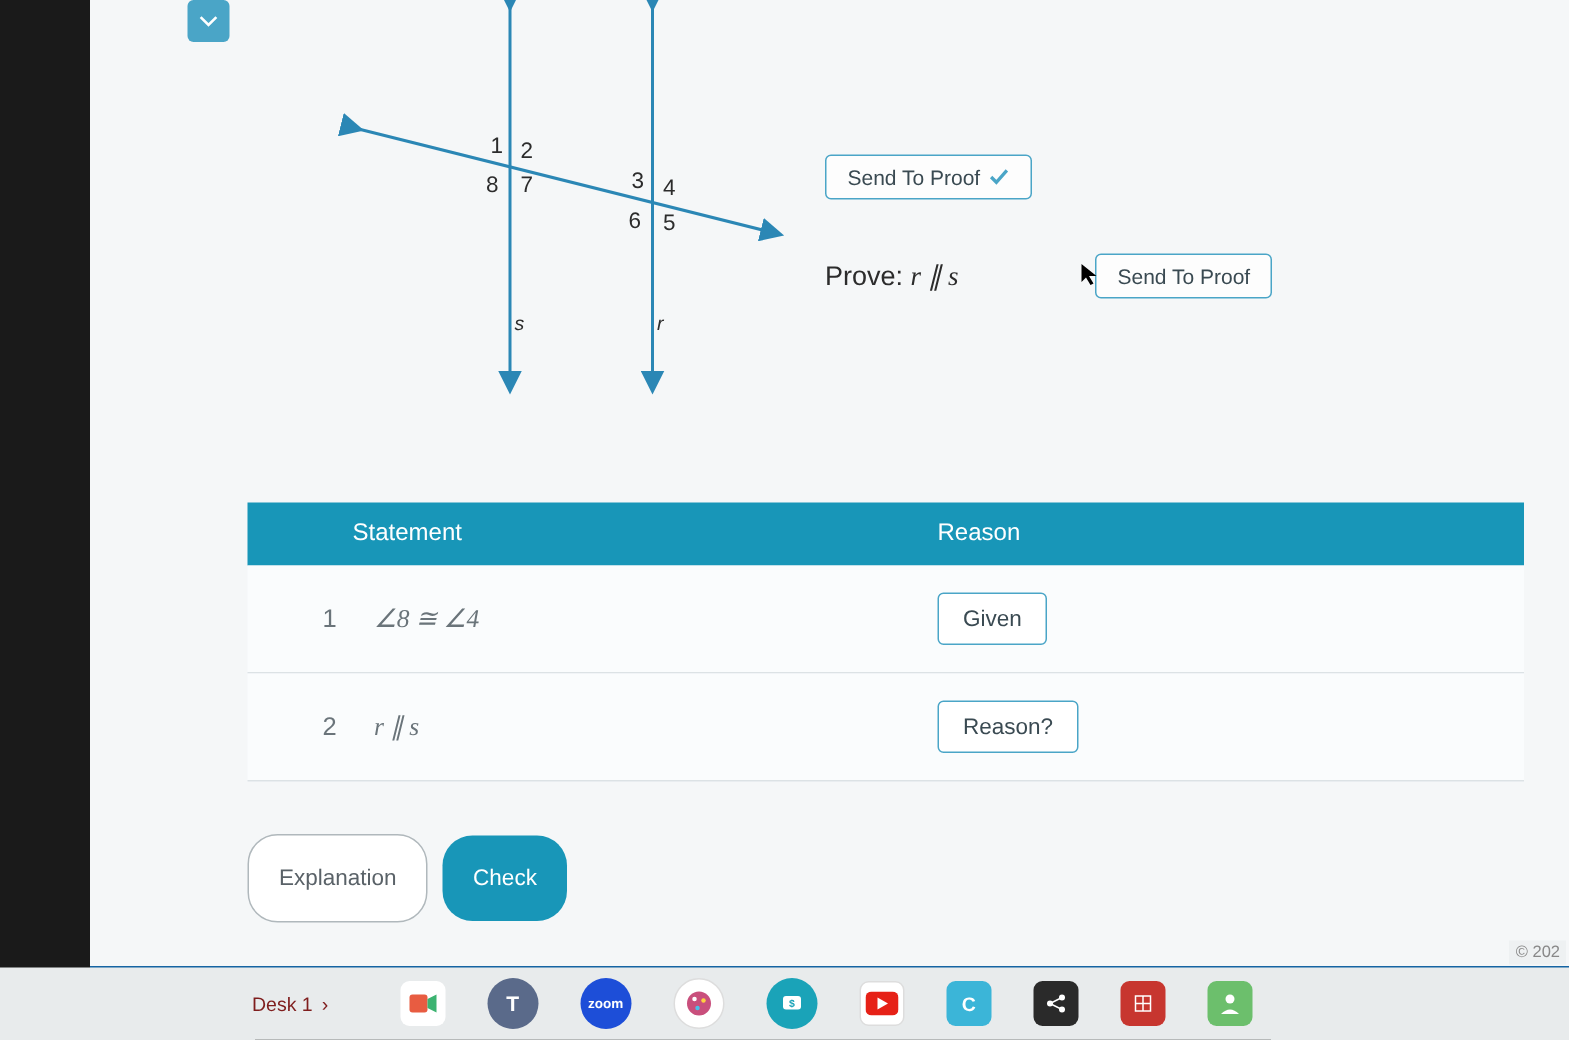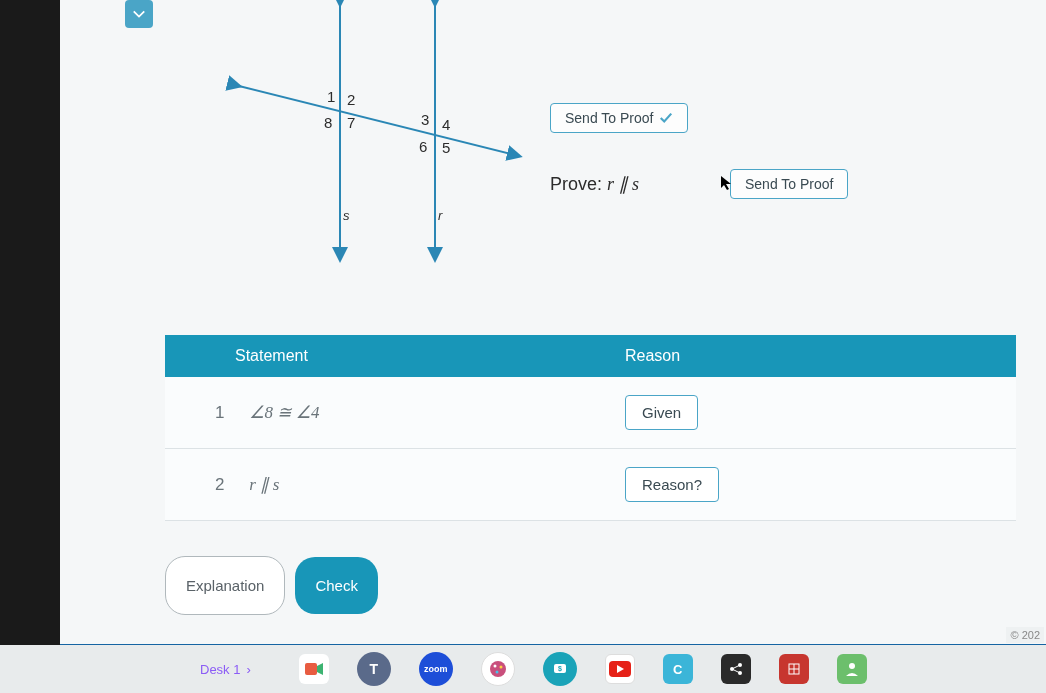--- a/index.html
+++ b/index.html
@@ -176,21 +176,21 @@
     gap: 28px;
   }
   .task-circle {
     position: absolute;
     left: 50px;
     bottom: 10px;
     width: 22px; height: 22px;
     border: 2px solid #5a6268;
     border-radius: 50%;
   }
-  .desk-label { font-size: 13px; color: #8b5cf6; display:flex; align-items:center; gap:6px; margin-left: 100px; margin-right: 20px;}
+  .desk-label { font-size: 13px; color: #7f1d1d; display:flex; align-items:center; gap:6px; margin-left: 68px; margin-right: 20px;}
   .tb-icon {
     width: 34px; height: 34px;
     border-radius: 50%;
     display: flex;
     align-items: center;
     justify-content: center;
     font-size: 14px;
     font-weight: bold;
     color: #fff;
     cursor: pointer;

